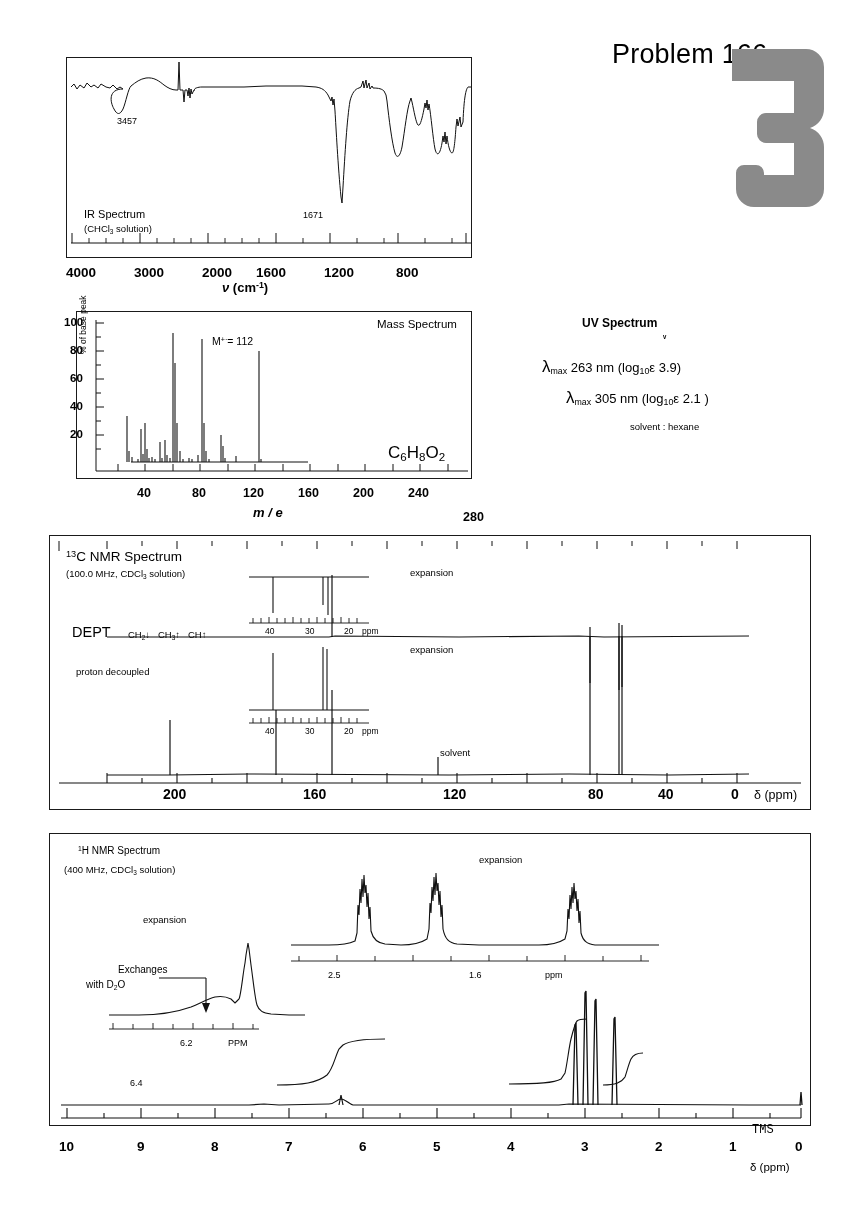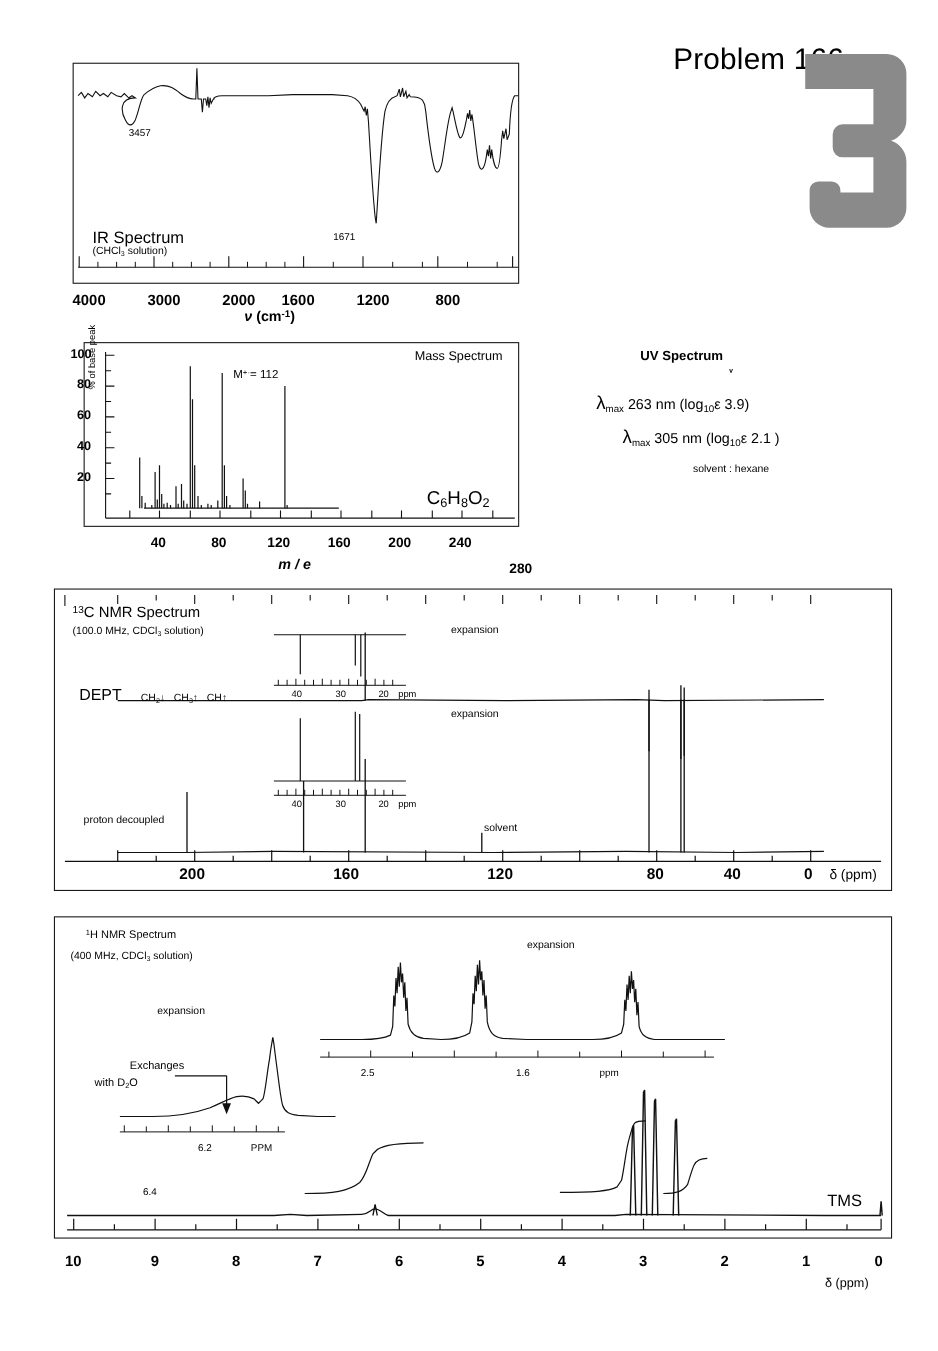--- a/index.html
+++ b/index.html
@@ -13,21 +13,21 @@
   .lbl{position:absolute;white-space:nowrap;line-height:1.05;}
   sub{font-size:.68em;vertical-align:-.28em;}
   sup{font-size:.68em;vertical-align:.42em;}
 
   
   #header-title{left:612px;top:40px;font-size:27px;letter-spacing:.2px;}
   #deco-three{left:726px;top:46px;width:104px;height:176px;}
 
   
   #ir-box{left:66px;top:57px;width:406px;height:201px;}
-  #ir-title{left:84px;top:209px;font-size:15px;text-align:right;}
+  #ir-title{left:84px;top:209px;font-size:11px;text-align:right;}
   #ir-subtitle{left:84px;top:224px;font-size:9.5px;}
   #ir-peak-3457{left:117px;top:117px;font-size:9px;}
   #ir-peak-1671{left:303px;top:211px;font-size:9px;}
   .ir-tick-lbl{font-size:13.5px;font-weight:bold;top:266px;}
   #ir-axis-title{left:222px;top:281px;font-size:13px;font-weight:bold;}
 
   
   #ms-box{left:76px;top:311px;width:396px;height:168px;}
   #ms-title{left:377px;top:318px;font-size:11.5px;}
   #ms-formula{left:388px;top:444px;font-size:17px;}
@@ -44,37 +44,37 @@
   #uv-line1{left:542px;top:358px;font-size:13px;}
   #uv-line2{left:566px;top:389px;font-size:13px;}
   #uv-solvent{left:630px;top:422px;font-size:9.5px;}
 
   
   #c13-box{left:49px;top:535px;width:762px;height:275px;}
   #c13-title{left:66px;top:550px;font-size:13.5px;}
   #c13-subtitle{left:66px;top:569px;font-size:9.5px;}
   #dept-label{left:72px;top:625px;font-size:14.5px;}
   #dept-legend{left:128px;top:630px;font-size:9.5px;}
-  #c13-proton-dec{left:76px;top:741px;font-size:9.5px;}
+  #c13-proton-dec{left:76px;top:667px;font-size:9.5px;}
   #c13-solvent{left:440px;top:748px;font-size:9.5px;}
   #c13-exp1-word{left:410px;top:568px;font-size:9.5px;}
   #c13-exp2-word{left:410px;top:645px;font-size:9.5px;}
   .c13-x-lbl{font-size:14px;font-weight:bold;top:787px;}
   #c13-axis-title{left:754px;top:789px;font-size:12.5px;}
   .exp-tick-lbl{font-size:8.5px;position:absolute;}
 
   
   #h1-box{left:49px;top:833px;width:762px;height:293px;}
   #h1-title{left:78px;top:845px;font-size:10px;}
   #h1-subtitle{left:64px;top:865px;font-size:9.5px;}
   #h1-exp-small{left:143px;top:915px;font-size:9.5px;}
   #h1-exp-big{left:479px;top:855px;font-size:9.5px;}
   #h1-exch1{left:82px;top:965px;font-size:10px;padding-left:36px;}
   #h1-exch2{left:86px;top:980px;font-size:10px;}
-  #h1-tms{left:752px;top:1084px;font-size:15px;}
+  #h1-tms{left:752px;top:1124px;font-size:12px;font-family:Liberation Mono, monospace;}
   .h1-x-lbl{font-size:13.5px;font-weight:bold;top:1140px;}
   #h1-axis-title{left:750px;top:1161px;font-size:11.5px;}
   .sm-tick-lbl{font-size:9px;position:absolute;text-align:right;}
   svg{display:block;}
 </style>
 </head>
 <body>
 
 <div class="page">
 

